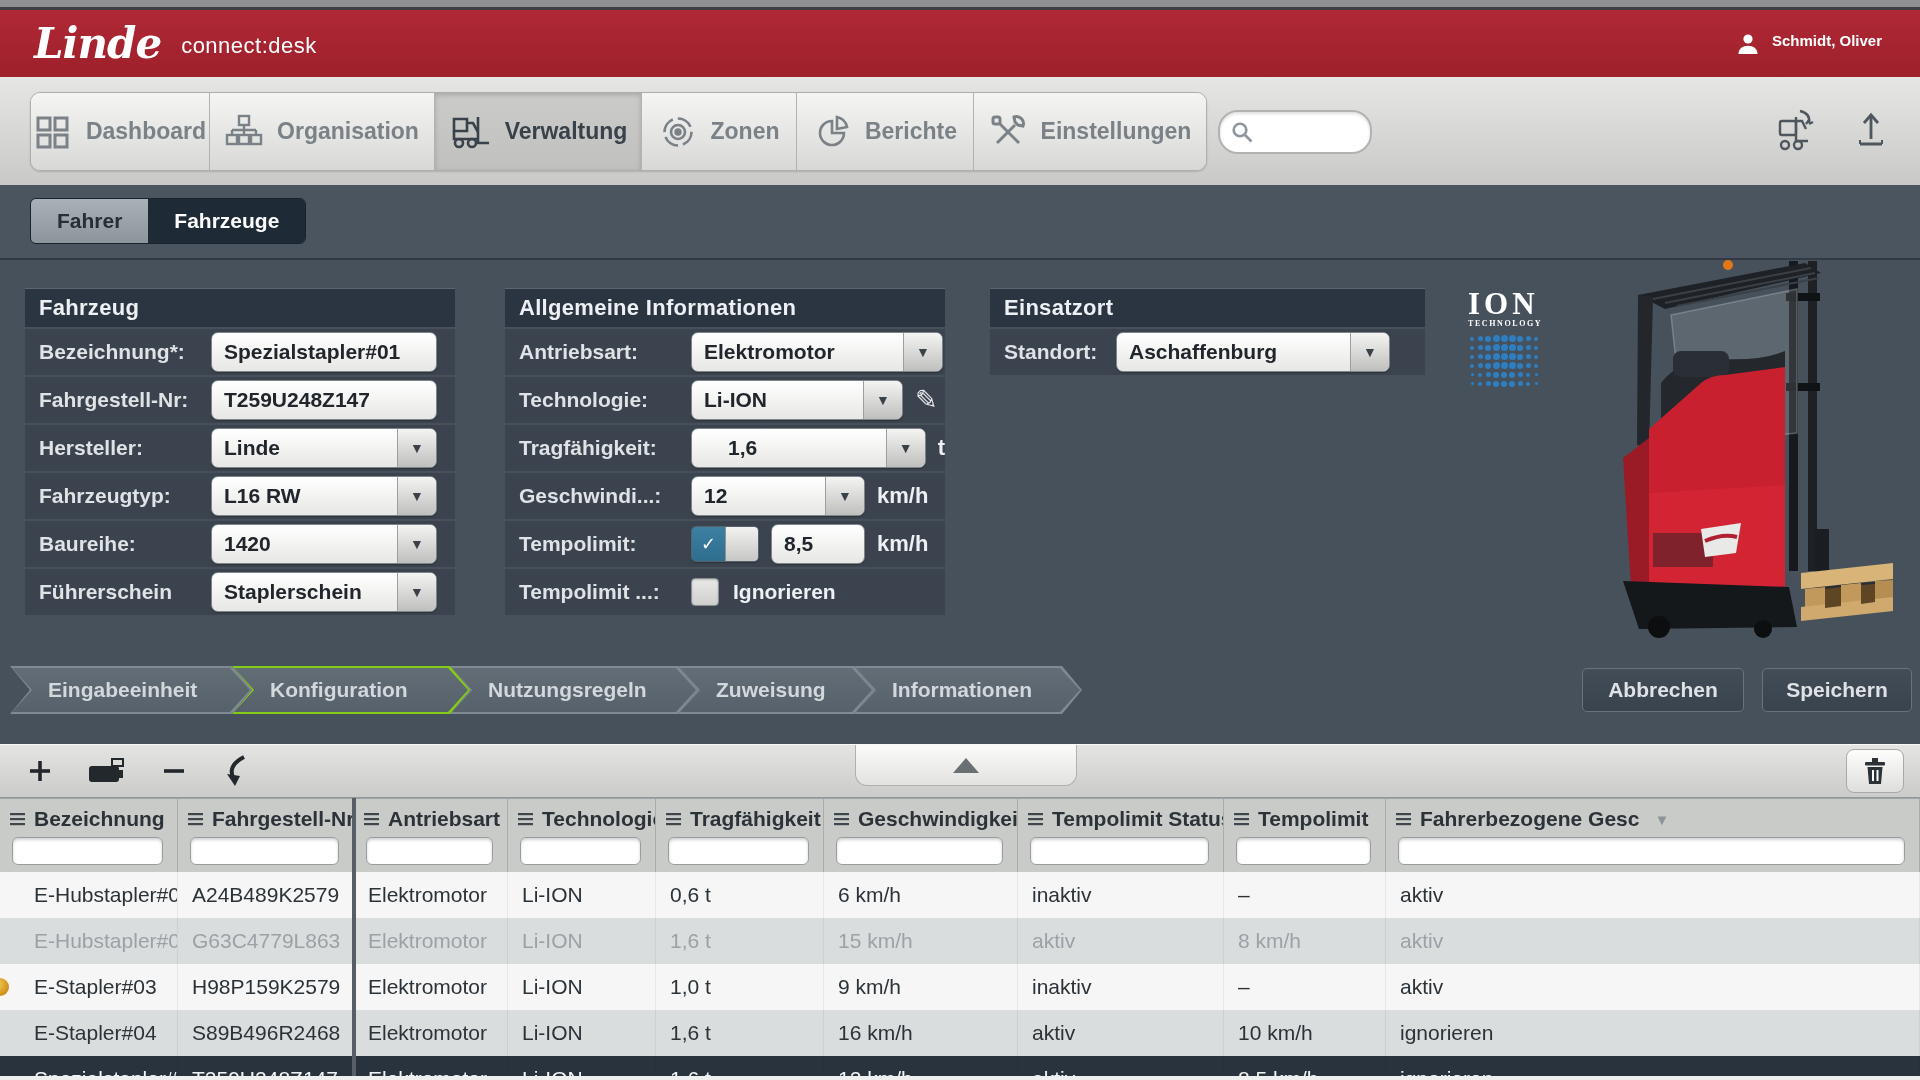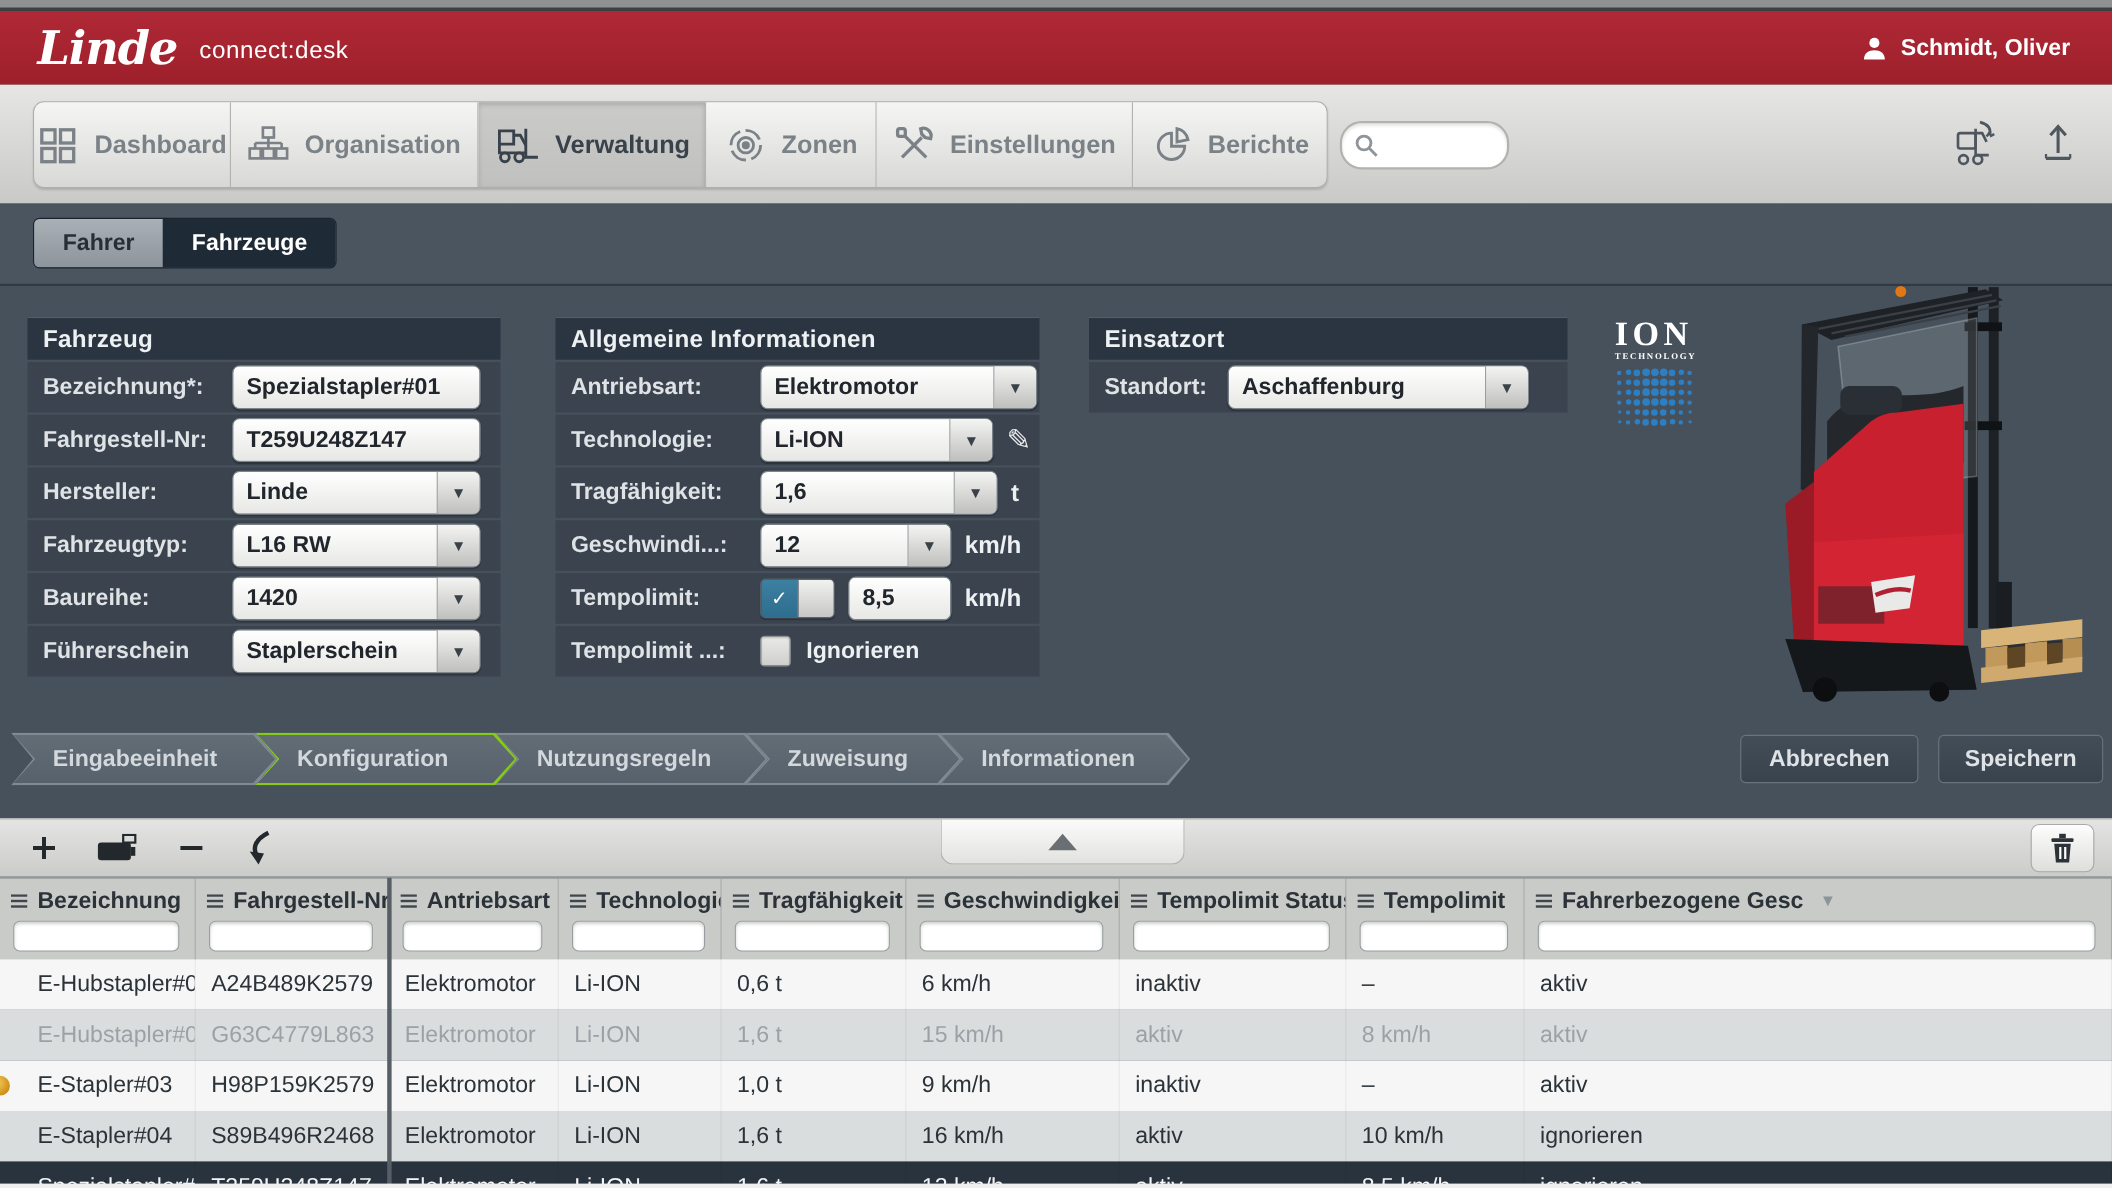--- a/index.html
+++ b/index.html
@@ -8,22 +8,22 @@
        -webkit-font-smoothing:antialiased;}
   
   .strip1{position:absolute;top:0;left:0;width:1920px;height:7px;background:#8f9092;}
   .strip2{position:absolute;top:7px;left:0;width:1920px;height:3px;background:#3e3f41;}
   .redbar{position:absolute;top:10px;left:0;width:1920px;height:67px;
           background:linear-gradient(#b02836,#9d202b);display:flex;align-items:center;justify-content:space-between;}
   .brand-wrap{display:flex;align-items:flex-end;padding-left:34px;gap:20px;}
   .linde-logo{font-family:"DejaVu Serif",serif;font-style:italic;font-weight:bold;
               font-size:42px;line-height:42px;color:#fff;letter-spacing:-1px;}
   .app-name{font-size:22px;color:#fff;padding-bottom:6px;letter-spacing:.5px;}
-  .user{display:flex;align-items:flex-end;gap:12px;padding-right:38px;color:#fff;
-        font-size:21px;font-weight:bold;cursor:pointer;}
+  .user{display:flex;align-items:flex-start;gap:12px;padding-right:38px;color:#fff;
+        font-size:15px;font-weight:bold;cursor:pointer;}
   
   .navbar{position:absolute;top:77px;left:0;width:1920px;height:108px;
           background:linear-gradient(#e6e6e4,#c9c9c7);border-bottom:2px solid #9a9da1;}
   .nav-tabs{position:absolute;left:30px;top:15px;height:77px;display:flex;
             border:1px solid #aeaeac;border-radius:10px;overflow:hidden;
             box-shadow:0 1px 2px rgba(0,0,0,.15);}
   .nav-tab{display:flex;align-items:center;gap:14px;justify-content:center;
            background:linear-gradient(#f5f5f3,#d8d8d6);color:#7a8187;
            font-size:23px;font-weight:bold;border-right:1px solid #b2b2b0;cursor:pointer;}
   .nav-tab:last-child{border-right:none;}
@@ -193,39 +193,39 @@
       <div class="nav-tab" style="width: 154px;">
         <span style="display: flex;">
           <svg width="38" height="38" viewBox="0 0 38 38" fill="none" stroke="currentColor" stroke-width="2.6">
             <circle cx="19" cy="19" r="13.5" stroke-dasharray="16 5"></circle>
             <circle cx="19" cy="19" r="7"></circle>
             <circle cx="19" cy="19" r="2.4" fill="currentColor"></circle>
           </svg>
         </span>
         <span>Zonen</span>
       </div>
+      <div class="nav-tab" style="width: 176px;">
+        <span style="display: flex;">
+          <svg width="38" height="38" viewBox="0 0 38 38" fill="none" stroke="currentColor" stroke-width="2.6">
+            <path d="M19 8 a12 12 0 1 0 12 12 h-12 z"></path>
+            <path d="M24 4 a13 13 0 0 1 10 10 l-10 2 z"></path>
+          </svg>
+        </span>
+        <span>Berichte</span>
+      </div>
       <div class="nav-tab" style="width: 232px;">
         <span style="display: flex;">
           <svg width="38" height="38" viewBox="0 0 38 38" fill="none" stroke="currentColor" stroke-width="3">
             <line x1="8" y1="30" x2="26" y2="12"></line>
             <path d="M25 4 a7 7 0 0 1 9 9 l-5 -1 -3 -3 z"></path>
             <line x1="10" y1="10" x2="30" y2="30"></line>
             <rect x="4" y="4" width="7" height="7" rx="2"></rect>
           </svg>
         </span>
         <span>Einstellungen</span>
-      </div>
-      <div class="nav-tab" style="width: 176px;">
-        <span style="display: flex;">
-          <svg width="38" height="38" viewBox="0 0 38 38" fill="none" stroke="currentColor" stroke-width="2.6">
-            <path d="M19 8 a12 12 0 1 0 12 12 h-12 z"></path>
-            <path d="M24 4 a13 13 0 0 1 10 10 l-10 2 z"></path>
-          </svg>
-        </span>
-        <span>Berichte</span>
       </div>
     </div>
   <div class="searchbox">
     <span class="search-ic">
       <svg width="24" height="24" viewBox="0 0 24 24" fill="none" stroke="#8e959b" stroke-width="2.6">
           <circle cx="10" cy="10" r="6.3"></circle>
           <line x1="15" y1="15" x2="21.5" y2="21.5"></line>
         </svg>
     </span>
     <input class="search-input" value="" style="">
@@ -315,21 +315,21 @@
     <div class="frow">
       <span class="flabel" style="width: 172px;">Technologie:</span>
       <div class="select" style="width: 210px;">
         <span class="tval">Li-ION</span>
         <span class="arrow">▼</span>
       </div>
       <span class="pencil">✎</span>
     </div>
     <div class="frow">
       <span class="flabel" style="width: 172px;">Tragfähigkeit:</span>
-      <div class="select" style="width: 214px;">
+      <div class="select" style="width: 214px; padding-left: 24px;">
         <span class="tval">1,6</span>
         <span class="arrow">▼</span>
       </div>
       <span class="unit">t</span>
     </div>
     <div class="frow">
       <span class="flabel" style="width: 172px;">Geschwindi...:</span>
       <div class="select" style="width: 172px;">
         <span class="tval">12</span>
         <span class="arrow">▼</span>

